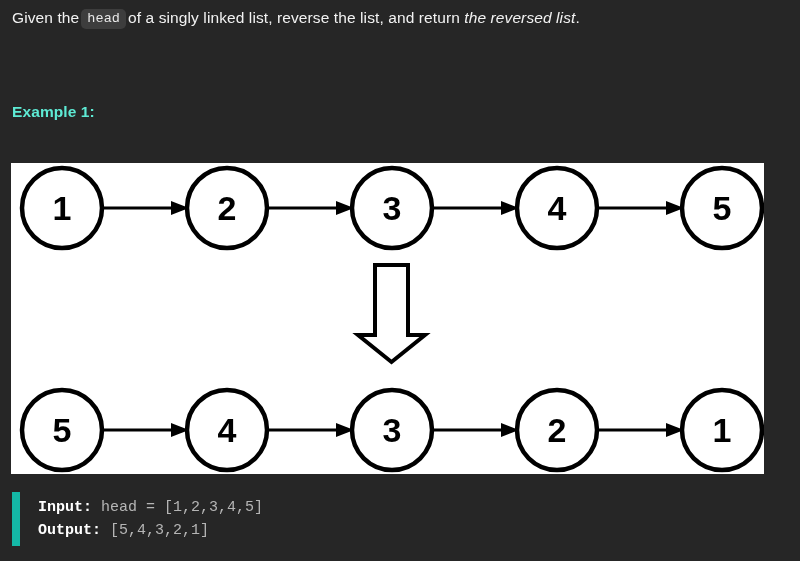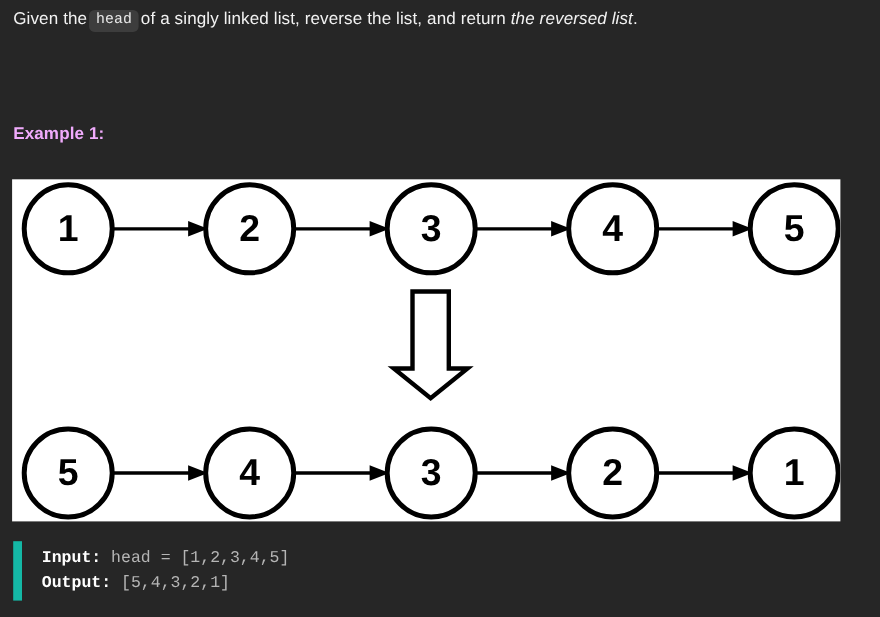--- a/index.html
+++ b/index.html
@@ -39,24 +39,24 @@
     vertical-align: 1px;
   }
   .italic {
     font-style: italic;
   }
 
   
   .example-heading {
     position: absolute;
     left: 12px;
-    top: 113px;
+    top: 103px;
     font-size: 15.5px;
     font-weight: bold;
-    color: #f0abfc;
+    color: #5eead4;
     letter-spacing: 0.1px;
   }
 
   
   .diagram-panel {
     position: absolute;
     left: 11px;
     top: 163px;
     width: 753px;
     height: 311px;

